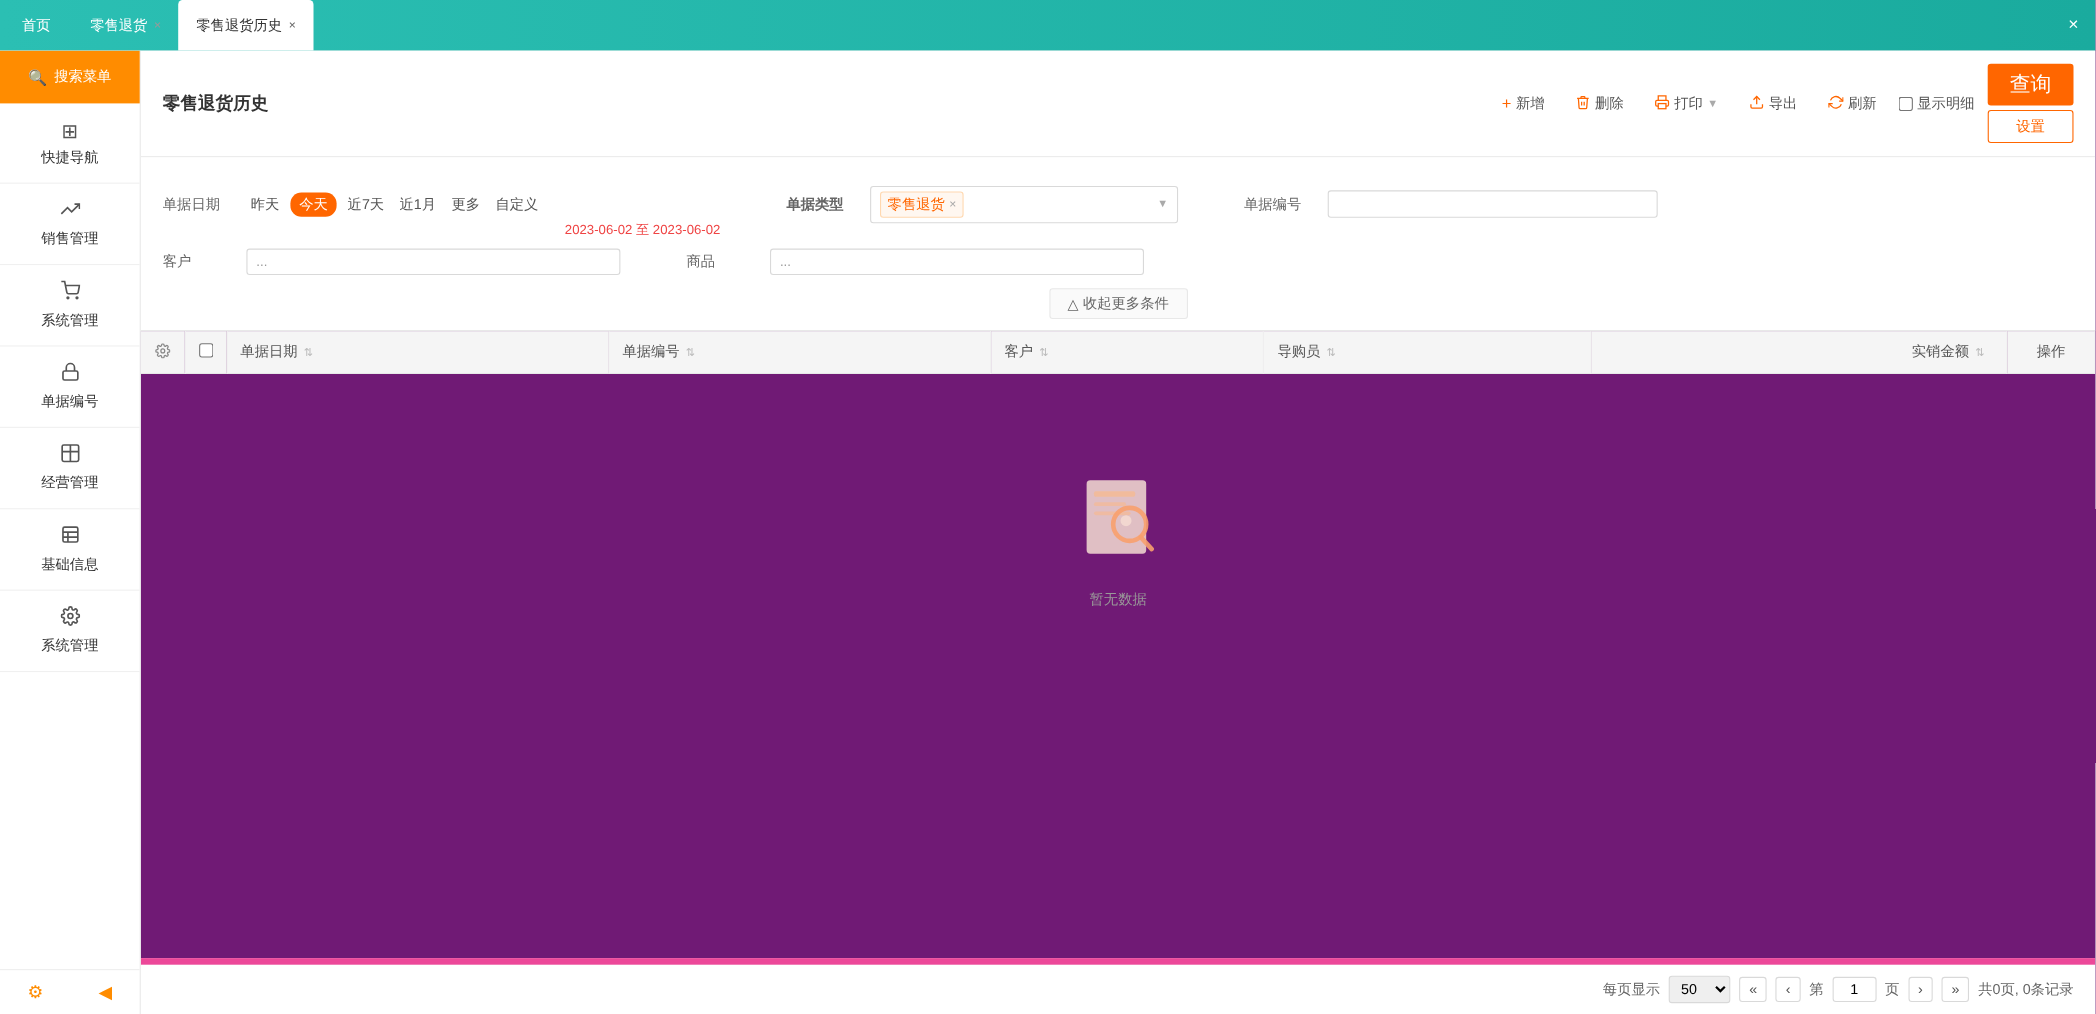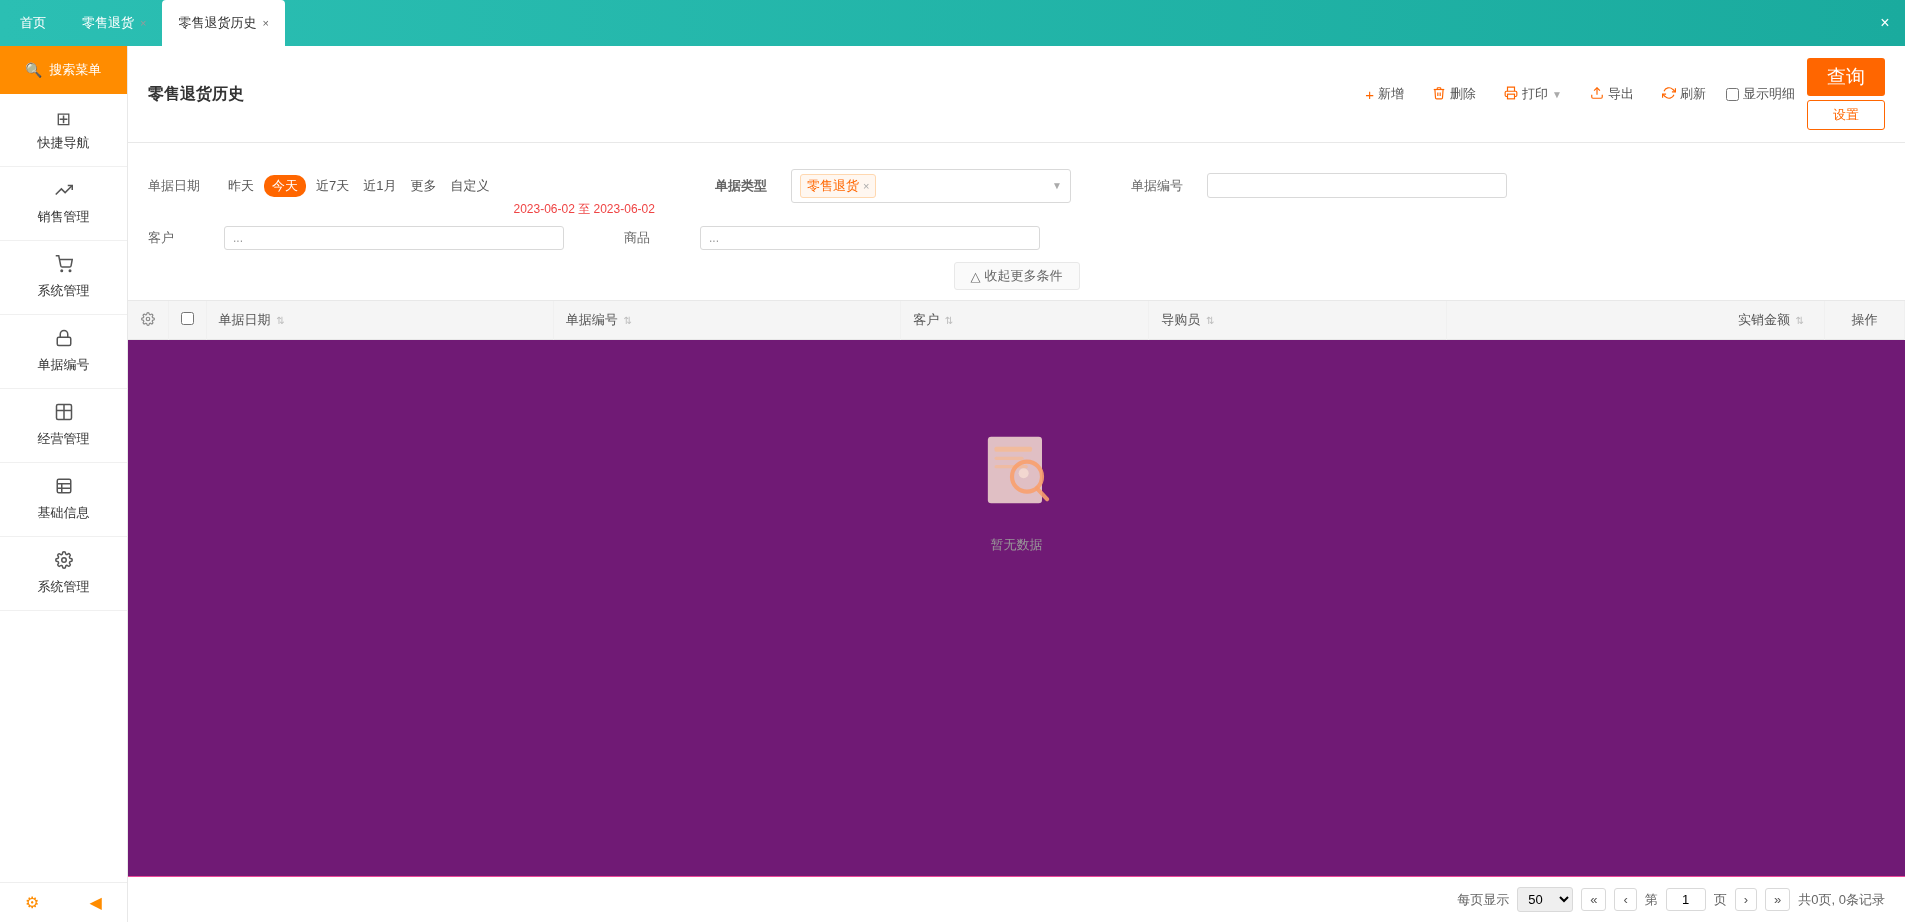--- a/index.html
+++ b/index.html
@@ -321,21 +321,21 @@
     .empty-icon {
       width: 100px;
       height: 100px;
       margin-bottom: 16px;
     }
     .empty-text { font-size: 13px; color: #999; }
 
     
     .pagination-bar {
       background: #fff;
-      border-top: 1px solid #ec4899;
+      border-top: 6px solid #ec4899;
       padding: 10px 20px;
       display: flex;
       align-items: center;
       justify-content: flex-end;
       gap: 8px;
       flex-shrink: 0;
     }
     .pagination-label { color: #666; font-size: 13px; }
     .page-size-select {
       border: 1px solid #d9d9d9;

